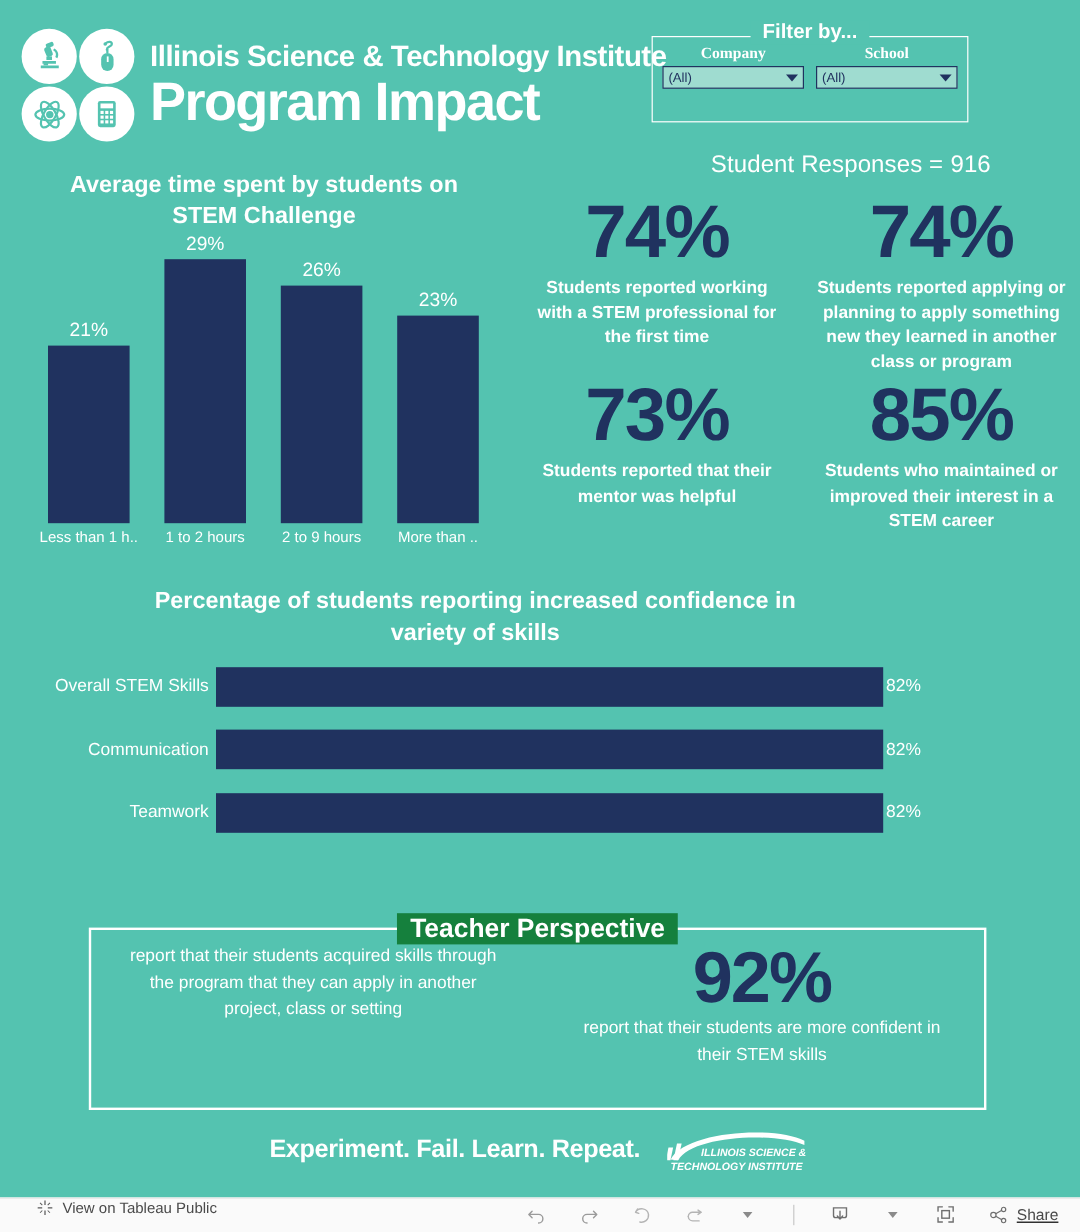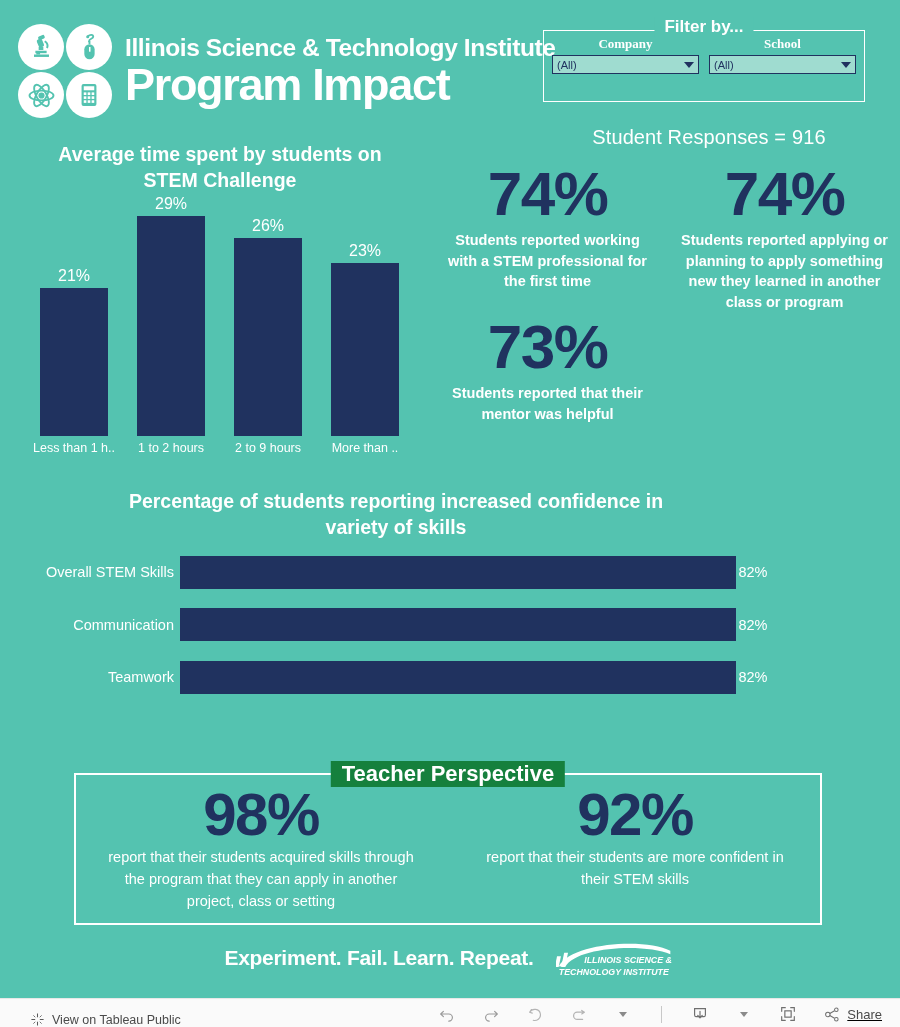--- a/index.html
+++ b/index.html
@@ -26,21 +26,21 @@
   .brand-line1 {
     font-size: 24.5px; font-weight: bold; letter-spacing: -0.4px;
     line-height: 1.05; white-space: nowrap;
   }
   .brand-line2 {
     font-size: 45px; font-weight: bold; letter-spacing: -1.3px;
     line-height: 1.0; white-space: nowrap; margin-top: 1px;
   }
 
   
-  #filter-panel { position: absolute; left: 543px; top: 30px; width: 322px; height: 72px; }
+  #filter-panel { position: absolute; left: 543px; top: 30px; width: 264px; height: 72px; }
   #filter-panel .fbox {
     position: absolute; inset: 0;
     border: 1.5px solid #ffffff;
   }
   #filter-legend {
     position: absolute; top: -13px; left: 50%; transform: translateX(-50%);
     background: #54c3b0; padding: 0 10px;
     color: #ffffff; font-size: 17px; font-weight: bold; white-space: nowrap;
   }
   .filters-row { position: absolute; top: 6px; left: 9px; right: 9px; display: flex; gap: 10px; }
@@ -142,21 +142,21 @@
   #footer-tagline {
     color: #ffffff; font-size: 21px; font-weight: bold;
     letter-spacing: -0.3px; white-space: nowrap;
   }
   #footer-logo { width: 120px; }
 
   
   #toolbar {
     position: absolute; left: 0; top: 998px; width: 900px; height: 29px;
     background: #fafafa; border-top: 1px solid #e8e8e8;
-    display: flex; align-items: flex-end;
+    display: flex; align-items: flex-start;
   }
   #view-on-tableau {
     display: flex; align-items: center; gap: 7px; margin-left: 30px;
     color: #4a4a4a; font-size: 12.5px; white-space: nowrap;
   }
   #toolbar-right { margin-left: auto; display: flex; align-items: center; gap: 16px; padding-right: 12px; text-decoration: underline; }
   .tb-btn {
     width: 28px; height: 26px; display: flex; align-items: center; justify-content: center;
   }
   .tb-caret {
@@ -288,20 +288,24 @@
       <div class="kpi-desc">Students reported working with a STEM professional for the first time</div>
     </div>
     <div class="kpi">
       <div class="kpi-value">74%</div>
       <div class="kpi-desc">Students reported applying or planning to apply something new they learned in another class or program</div>
     </div>
     <div class="kpi">
       <div class="kpi-value">73%</div>
       <div class="kpi-desc">Students reported that their mentor was helpful</div>
     </div>
+    <div class="kpi">
+      <div class="kpi-value">85%</div>
+      <div class="kpi-desc">Students who maintained or improved their interest in a STEM career</div>
+    </div>
   </div>
 
   <div id="skills-chart">
     <div class="chart-title">Percentage of students reporting increased confidence in variety of skills</div>
     <div class="hbars" id="hbars">
         <div class="hbar-row">
           <div class="hbar-label">Overall STEM Skills</div>
           <div class="hbar-rect" style="width: 556.429px;"></div>
           <div class="hbar-value">82%</div>
         </div>
@@ -316,21 +320,20 @@
           <div class="hbar-value">82%</div>
         </div>
       </div>
   </div>
 
   <div id="teacher-panel">
     <div class="tbox"></div>
     <div id="teacher-legend">Teacher Perspective</div>
     <div class="teacher-stats">
       <div class="teacher-stat">
-        <div class="teacher-value">98%</div>
         <div class="teacher-desc">report that their students acquired skills through the program that they can apply in another project, class or setting</div>
       </div>
       <div class="teacher-stat">
         <div class="teacher-value">92%</div>
         <div class="teacher-desc">report that their students are more confident in their STEM skills</div>
       </div>
     </div>
   </div>
 
   <div id="footer">

